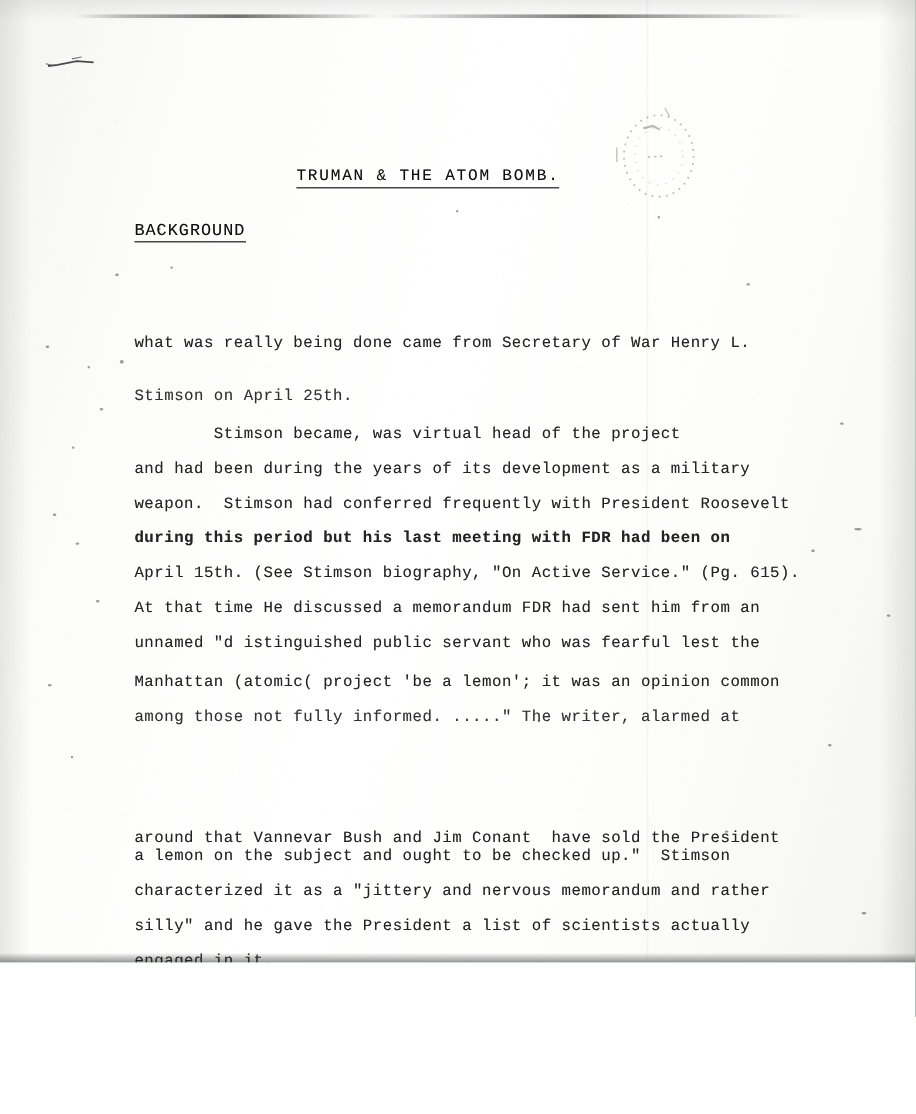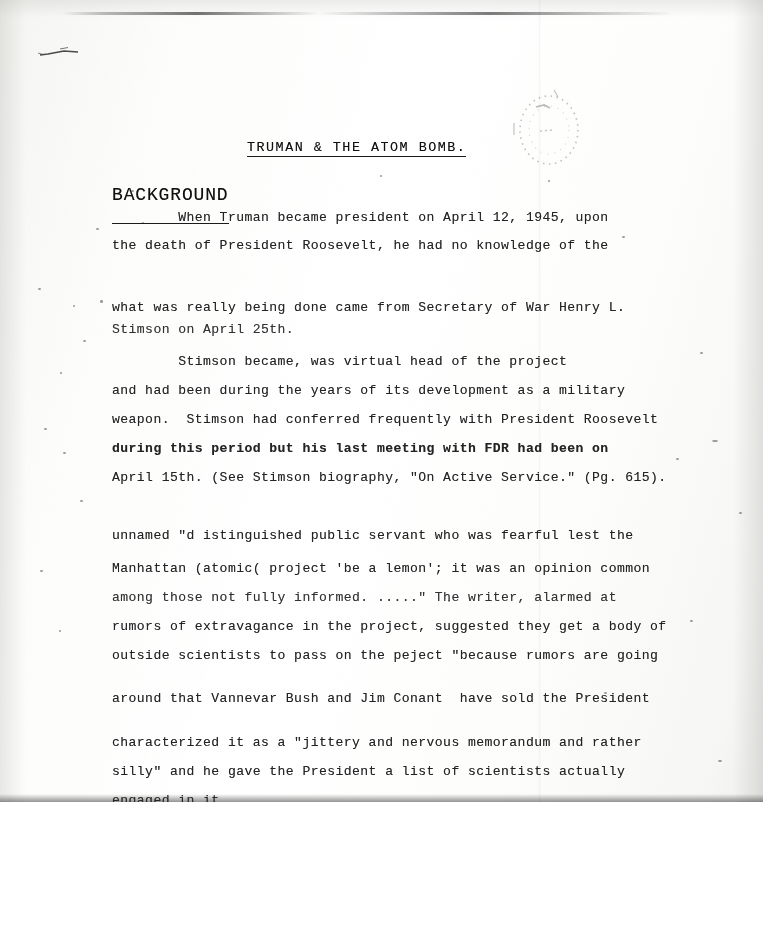--- a/index.html
+++ b/index.html
@@ -103,24 +103,24 @@
 
   .title-line {
     font-size: 13.4px;
     letter-spacing: 1.5px;
     border-bottom: 1.3px solid #1b1b1b;
     padding-bottom: 1px;
     color: #101010;
   }
 
   .heading-line {
-    font-size: 18px;
+    font-size: 14px;
     letter-spacing: .85px;
     border-bottom: 1.3px solid #1b1b1b;
-    padding-bottom: 18px;
+    padding-bottom: 0;
     color: #101010;
   }
 
   
   .f1 { opacity: .94; }
   .f2 { opacity: .88; }
 </style>
 </head>
 <body>
 
@@ -184,38 +184,36 @@
   <div class="speck" style="left:700px;top:843px;width:10px;height:2px;"></div>
   <div class="speck" style="left:360px;top:846px;width:2px;height:2px;"></div>
 
   <div class="typed">
 
     <div class="line title-line" style="left:247px; top:140px;">TRUMAN &amp; THE ATOM BOMB.</div>
 
     <div class="line heading-line" style="left:112px; top:185px;">BACKGROUND</div>
 
     
-    <div class="line f1" style="left:112px; top:210px;">        When Truman became president on April 12, 1945, upon</div>
-    <div class="line f1" style="left:112px; top:238px;">the death of President Roosevelt, he had no knowledge of the</div>
-    <div class="line f1" style="left:112px; top:300px;">what was really being done came from Secretary of War Henry L.</div>
+    <div class="line f1" style="left:112px; top:278px;">what was really being done came from Secretary of War Henry L.</div>
     <div class="line f2" style="left:112px; top:322px;">Stimson on April 25th.</div>
 
     
     <div class="line f1" style="left:112px; top:354px;">        Stimson became, was virtual head of the project</div>
     <div class="line f1" style="left:112px; top:412px;">weapon.  Stimson had conferred frequently with President Roosevelt</div>
     <div class="line f1" style="left:112px; top:383px;">and had been during the years of its development as a military</div>
     <div class="line f1" style="left:112px; top:441px;font-weight:bold;">during this period but his last meeting with FDR had been on</div>
     <div class="line f1" style="left:112px; top:470px;">April 15th. (See Stimson biography, "On Active Service." (Pg. 615).</div>
+    <div class="line f1" style="left:112px; top:499px;">At that time He discussed a memorandum FDR had sent him from an</div>
     <div class="line f1" style="left:112px; top:528px;">unnamed "d istinguished public servant who was fearful lest the</div>
 
     
     <div class="line f1" style="left:112px; top:561px;">Manhattan (atomic( project 'be a lemon'; it was an opinion common</div>
     <div class="line f2" style="left:112px; top:590px;">among those not fully informed. ....." The writer, alarmed at</div>
-    <div class="line f1" style="left:112px; top:619px;">rumors of extravagance in the project, suggested they get a body of</div>
-    <div class="line f1" style="left:112px; top:648px;">outside scientists to pass on the peject "because rumors are going</div>
     <div class="line f1" style="left:112px; top:691px;">around that Vannevar Bush and Jim Conant  have sold the President</div>
+    <div class="line f1" style="left:112px; top:706px;">a lemon on the subject and ought to be checked up."  Stimson</div>
     <div class="line f1" style="left:112px; top:735px;">characterized it as a "jittery and nervous memorandum and rather</div>
     <div class="line f1" style="left:112px; top:764px;">silly" and he gave the President a list of scientists actually</div>
     <div class="line f2" style="left:112px; top:793px;">engaged in it.</div>
 
   </div>
 
 </div>
 
 </body></html>

